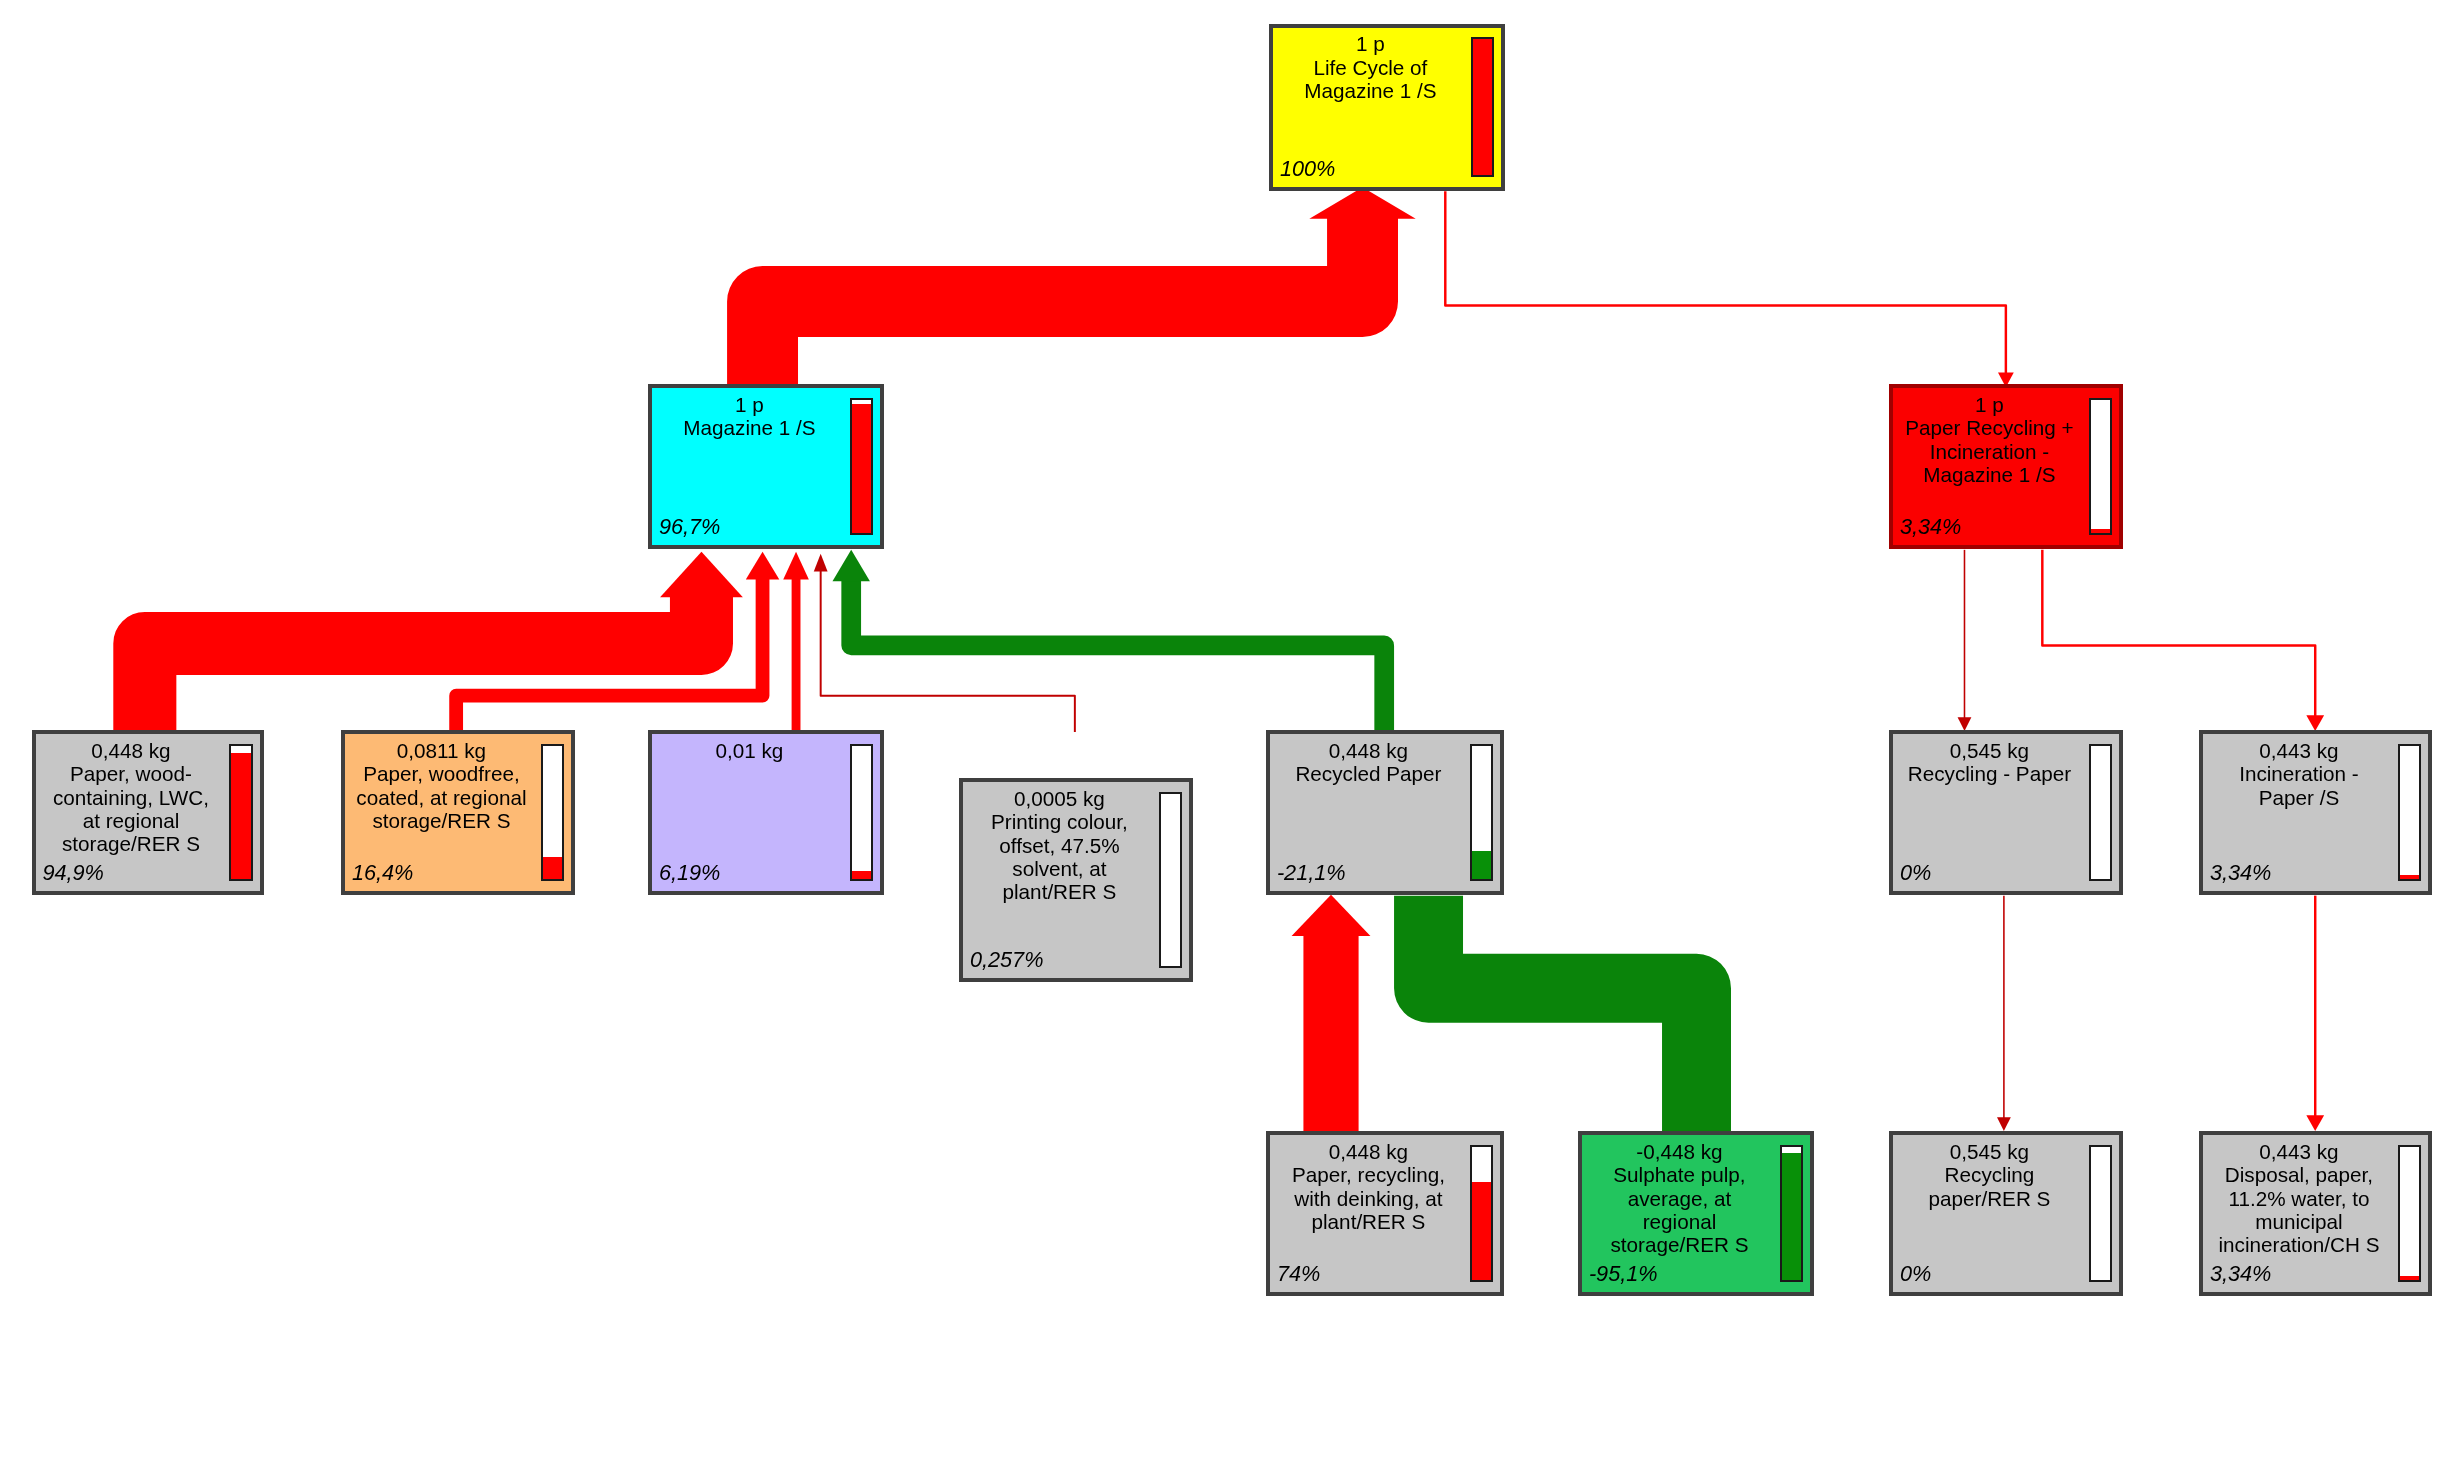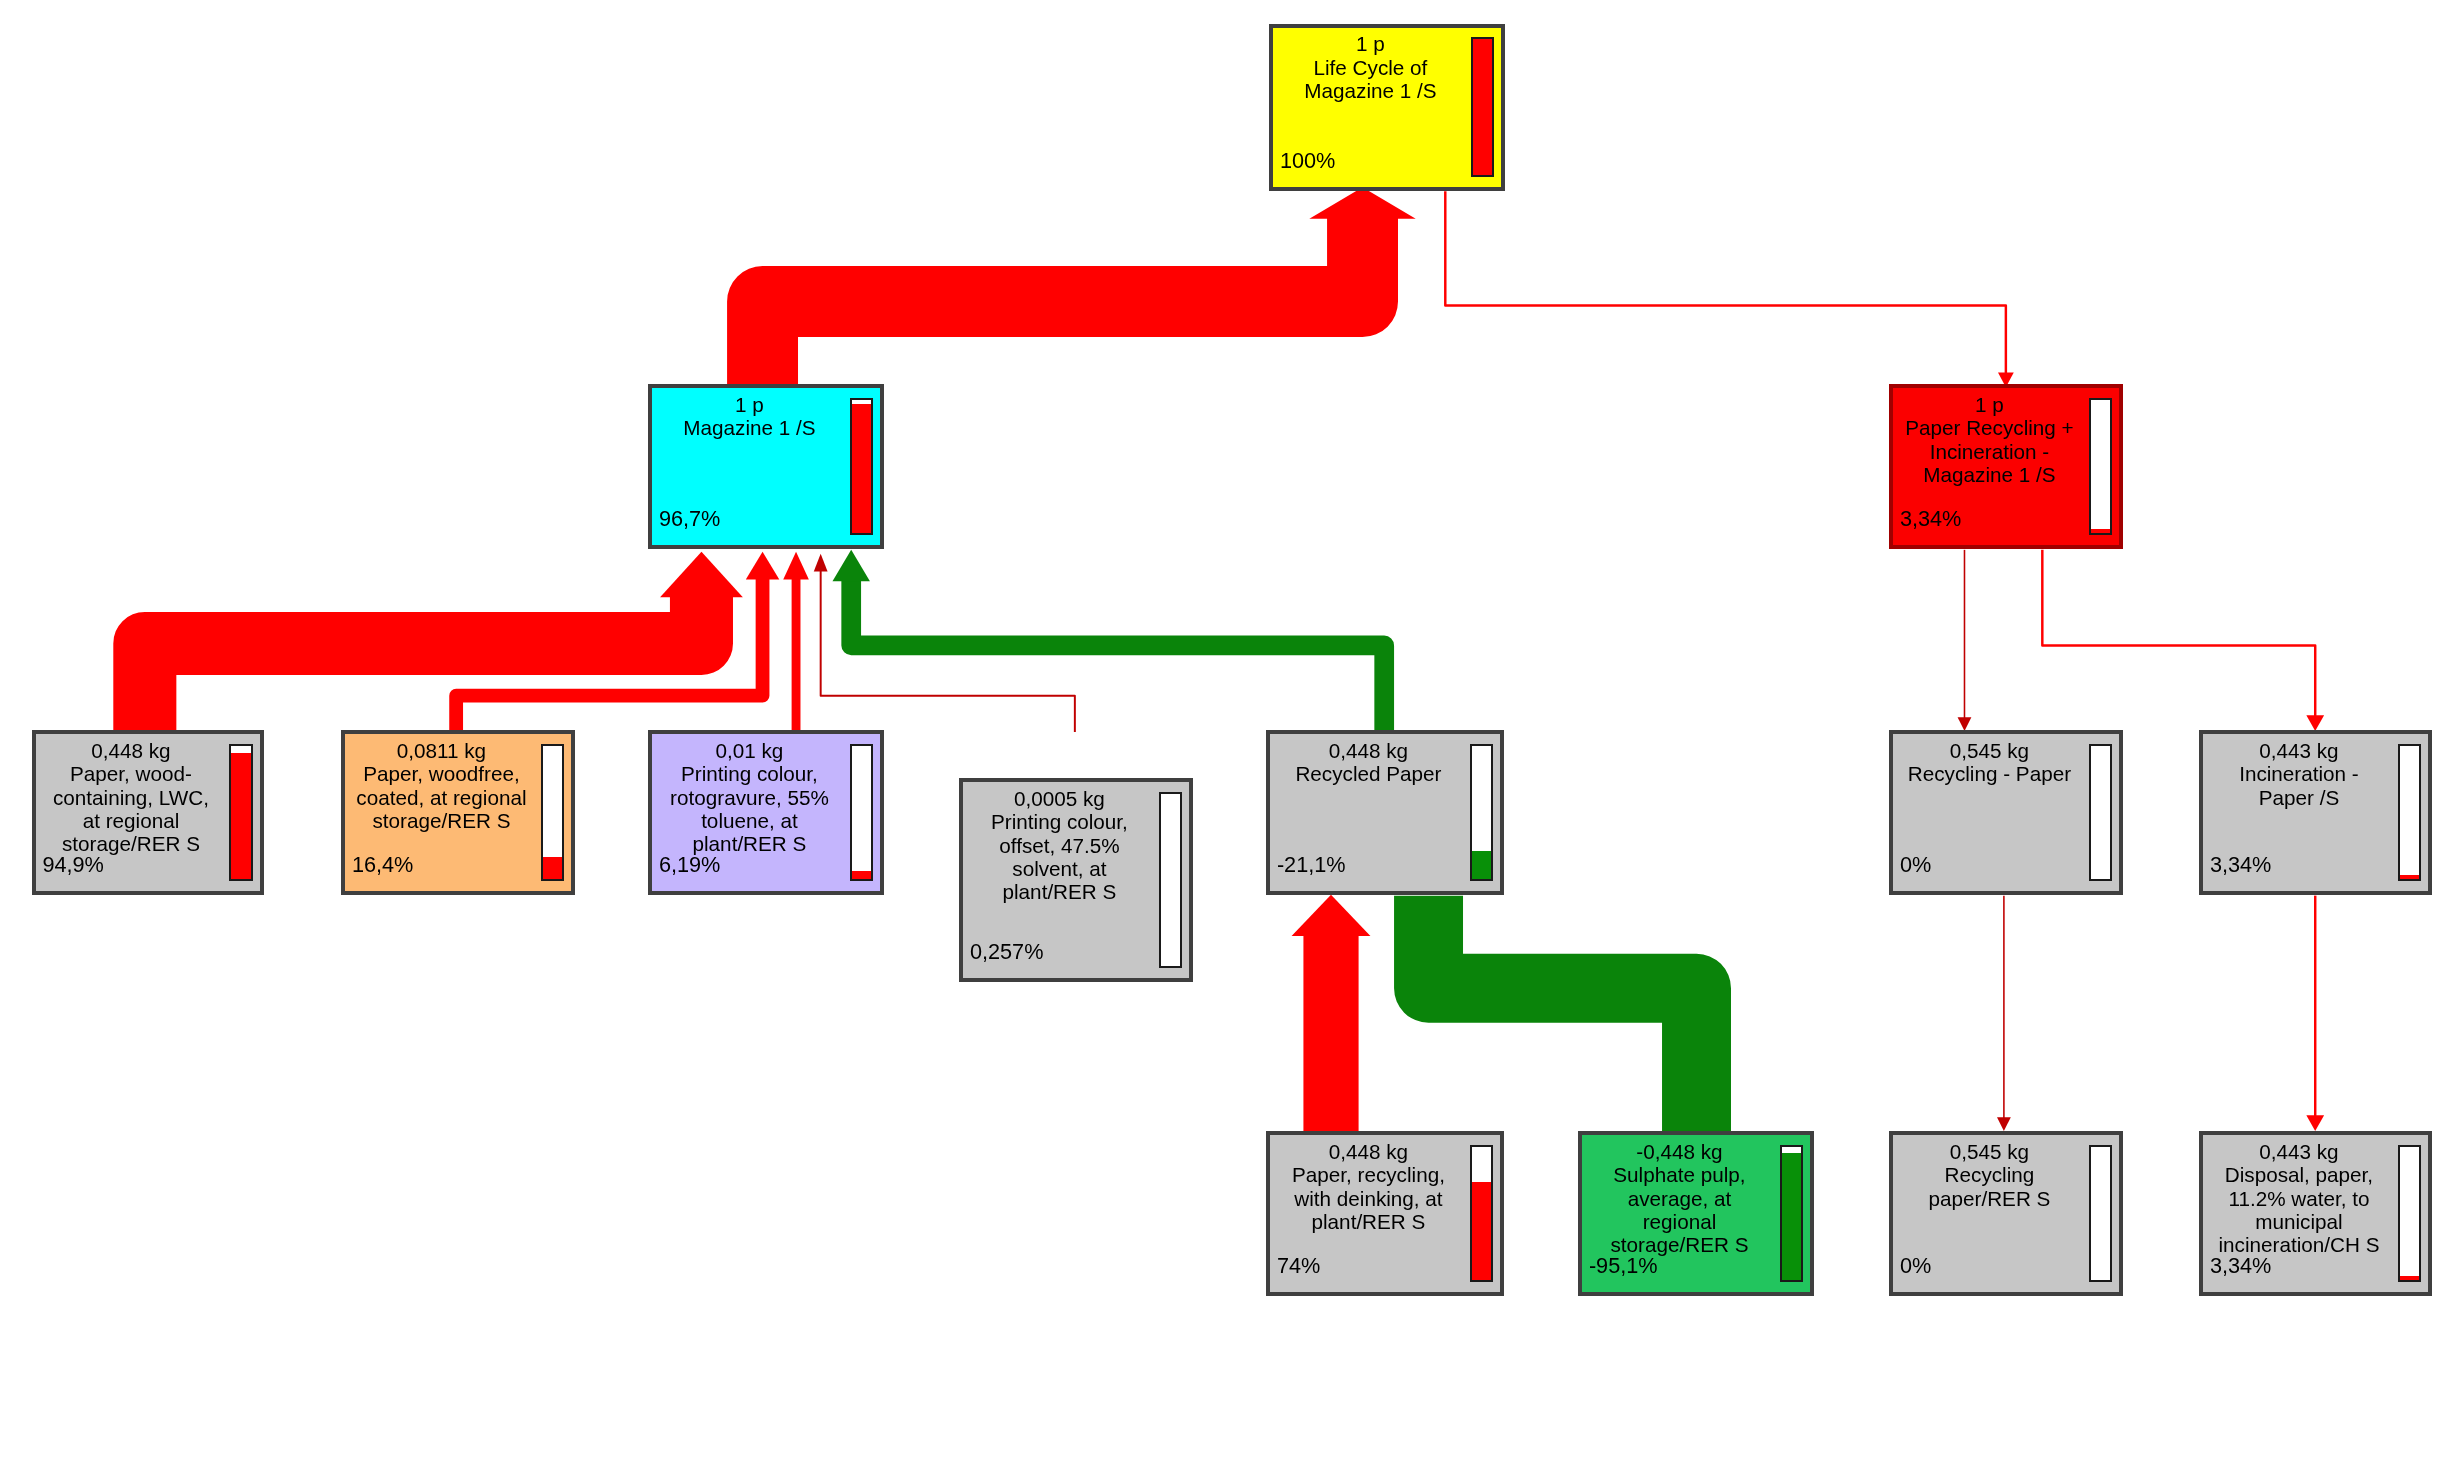--- a/index.html
+++ b/index.html
@@ -3,21 +3,21 @@
 <meta charset="utf-8">
 <style>
   html,body{margin:0;padding:0;background:#ffffff;}
   #canvas{position:relative;width:2463px;height:1478px;background:#ffffff;overflow:hidden;
           font-family:"Liberation Sans", sans-serif;}
   #flows{position:absolute;left:0;top:0;width:2463px;height:1478px;}
   .node{position:absolute;border:4px solid #14b8a6;box-sizing:border-box;color:#000;}
   .txt{position:absolute;left:7.9px;right:41px;top:4.9px;text-align:center;
        font-size:20.7px;line-height:1.13;}
   .amount{white-space:pre;}
-  .pct{position:absolute;left:6.9px;bottom:13px;font-size:21.7px;}
+  .pct{position:absolute;left:6.9px;bottom:5px;font-size:21.7px;font-style:italic;}
   .bar{position:absolute;top:9.9px;bottom:9.9px;right:6.9px;width:23.6px;background:#ffffff;
        border:2px solid #1a1a1a;box-sizing:border-box;}
   .bar .fill{position:absolute;left:0;right:0;bottom:0;height:0%;}
 </style>
 </head>
 <body>
 
 <div id="canvas">
 
   <svg id="flows" viewBox="0 0 2500 1500">
@@ -112,21 +112,20 @@
       </div>
     <div class="pct">16,4%</div>
     <div class="bar">
         <div class="fill" style="height: 16.4%; background: rgb(255, 0, 0);"></div>
       </div>
   </div>
 
   <div class="node" style="left: 648px; top: 730px; width: 236px; height: 165px; background: #c4b5fd; border-color: rgb(63, 63, 63);">
     <div class="txt">
         <div class="amount">0,01 kg</div>
-        <div class="label">Printing colour, rotogravure, 55% toluene, at plant/RER S</div>
       </div>
     <div class="pct">6,19%</div>
     <div class="bar">
         <div class="fill" style="height: 6.2%; background: rgb(255, 0, 0);"></div>
       </div>
   </div>
 
   <div class="node" style="left: 959px; top: 730px; width: 234px; height: 204px; background: rgb(198, 198, 198); border-color: rgb(63, 63, 63); margin-top: 48px;">
     <div class="txt">
         <div class="amount">0,0005 kg</div>

